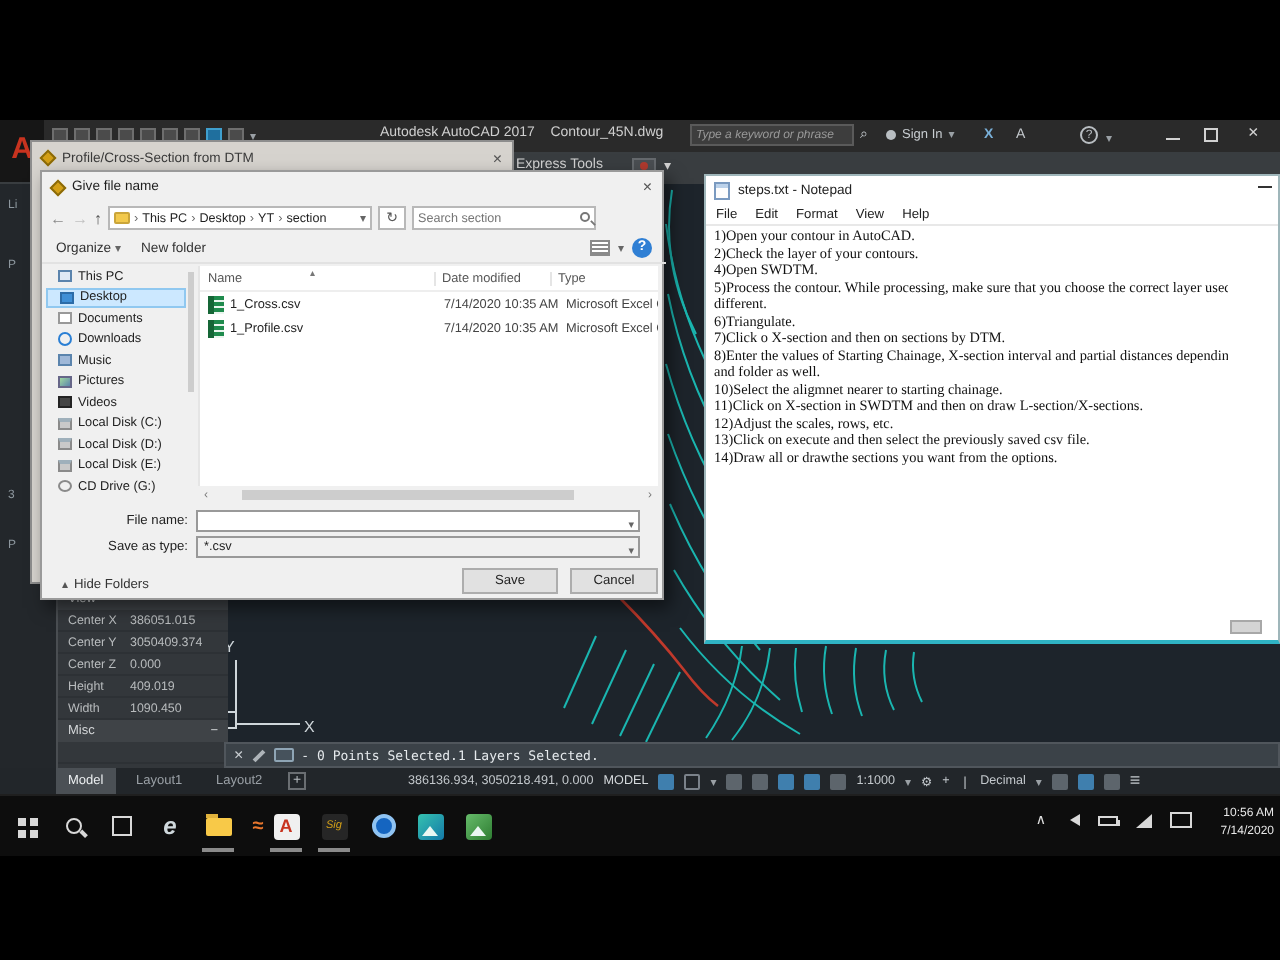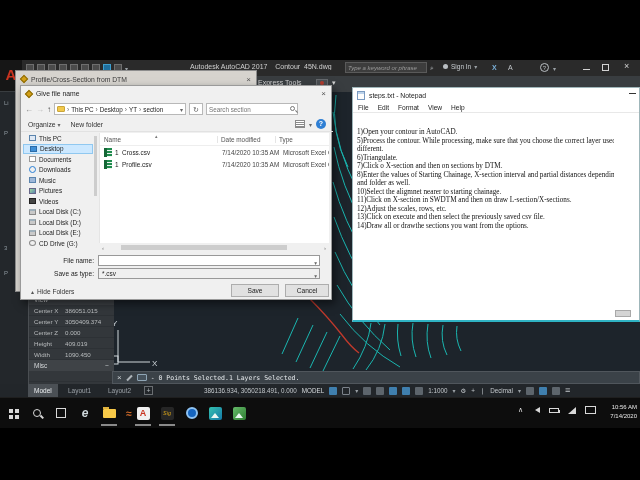--- a/index.html
+++ b/index.html
@@ -136,21 +136,21 @@
   .hidef{position:absolute;left:10px;top:202px;font-size:6.6px;color:#333;display:flex;gap:3px;align-items:center}
   
   .npad{left:352px;top:87px;width:288px;height:235px;background:#fff;border:1px solid #9fb6ba;
     border-bottom:2px solid #2fb3c4;z-index:40}
   .np-tb{height:14px;display:flex;align-items:center;gap:4px;padding:0 4px;background:#fff;font-size:6.8px;color:#222}
   .npico{width:8px;height:9px;background:#fdfdfd;border:1px solid #7a9ac0;
     box-shadow:inset 0 2px 0 #bcd2ea}
   .npmin{position:absolute;left:276px;top:5px;width:7px;height:1px;background:#333}
   .np-menu{height:11px;display:flex;gap:9px;padding:0 5px;font-size:6.6px;color:#222;align-items:center;
     border-bottom:1px solid #e8e8e8;background:#fff}
-  .np-body{position:absolute;left:1px;top:40px;width:260px;height:200px;overflow:hidden;
+  .np-body{position:absolute;left:1px;top:26px;width:260px;height:200px;overflow:hidden;
     font-family:"Liberation Serif",serif;font-size:7.2px;line-height:8.5px;color:#111;padding-left:3px}
   .npline{white-space:nowrap;overflow:hidden}
   .npgrip{position:absolute;left:262px;top:222px;width:16px;height:7px;background:#d4d4d4;border:1px solid #a8a8a8}
   
   .taskbar{left:0;top:397px;width:640px;height:31px;background:#0d0d0d;border-top:1px solid #1f1f1f;z-index:55}
   .tbi{position:absolute;top:6px;width:18px;height:18px;display:flex;align-items:center;justify-content:center}
   .tbi.open::after{content:"";position:absolute;left:1px;bottom:-4px;width:16px;height:2px;background:#8a8a8a}
   .winlogo{width:4px;height:4px;background:#d8d8d8;box-shadow:6px 0 #d8d8d8,0 6px #d8d8d8,6px 6px #d8d8d8;margin:-5px 0 0 -5px}
   .srch{width:8px;height:8px;border:1.5px solid #d8d8d8;border-radius:50%;position:relative}
   .srch::after{content:"";position:absolute;left:6px;top:6px;width:4px;height:1.5px;background:#d8d8d8;transform:rotate(45deg)}
@@ -478,20 +478,22 @@
   <span class="npmin"></span>
   <div class="np-menu">
     <span>File</span>
     <span>Edit</span>
     <span>Format</span>
     <span>View</span>
     <span>Help</span>
   </div>
   <div class="np-body">
     <div class="npline">1)Open your contour in AutoCAD.</div>
+    <div class="npline">2)Check the layer of your contours.</div>
+    <div class="npline">4)Open SWDTM.</div>
     <div class="npline">5)Process the contour. While processing, make sure that you choose the correct layer used for contour</div>
     <div class="npline">different.</div>
     <div class="npline">6)Triangulate.</div>
     <div class="npline">7)Click o X-section and then on sections by DTM.</div>
     <div class="npline">8)Enter the values of Starting Chainage, X-section interval and partial distances depending on your</div>
     <div class="npline">and folder as well.</div>
     <div class="npline">10)Select the aligmnet nearer to starting chainage.</div>
     <div class="npline">11)Click on X-section in SWDTM and then on draw L-section/X-sections.</div>
     <div class="npline">12)Adjust the scales, rows, etc.</div>
     <div class="npline">13)Click on execute and then select the previously saved csv file.</div>

